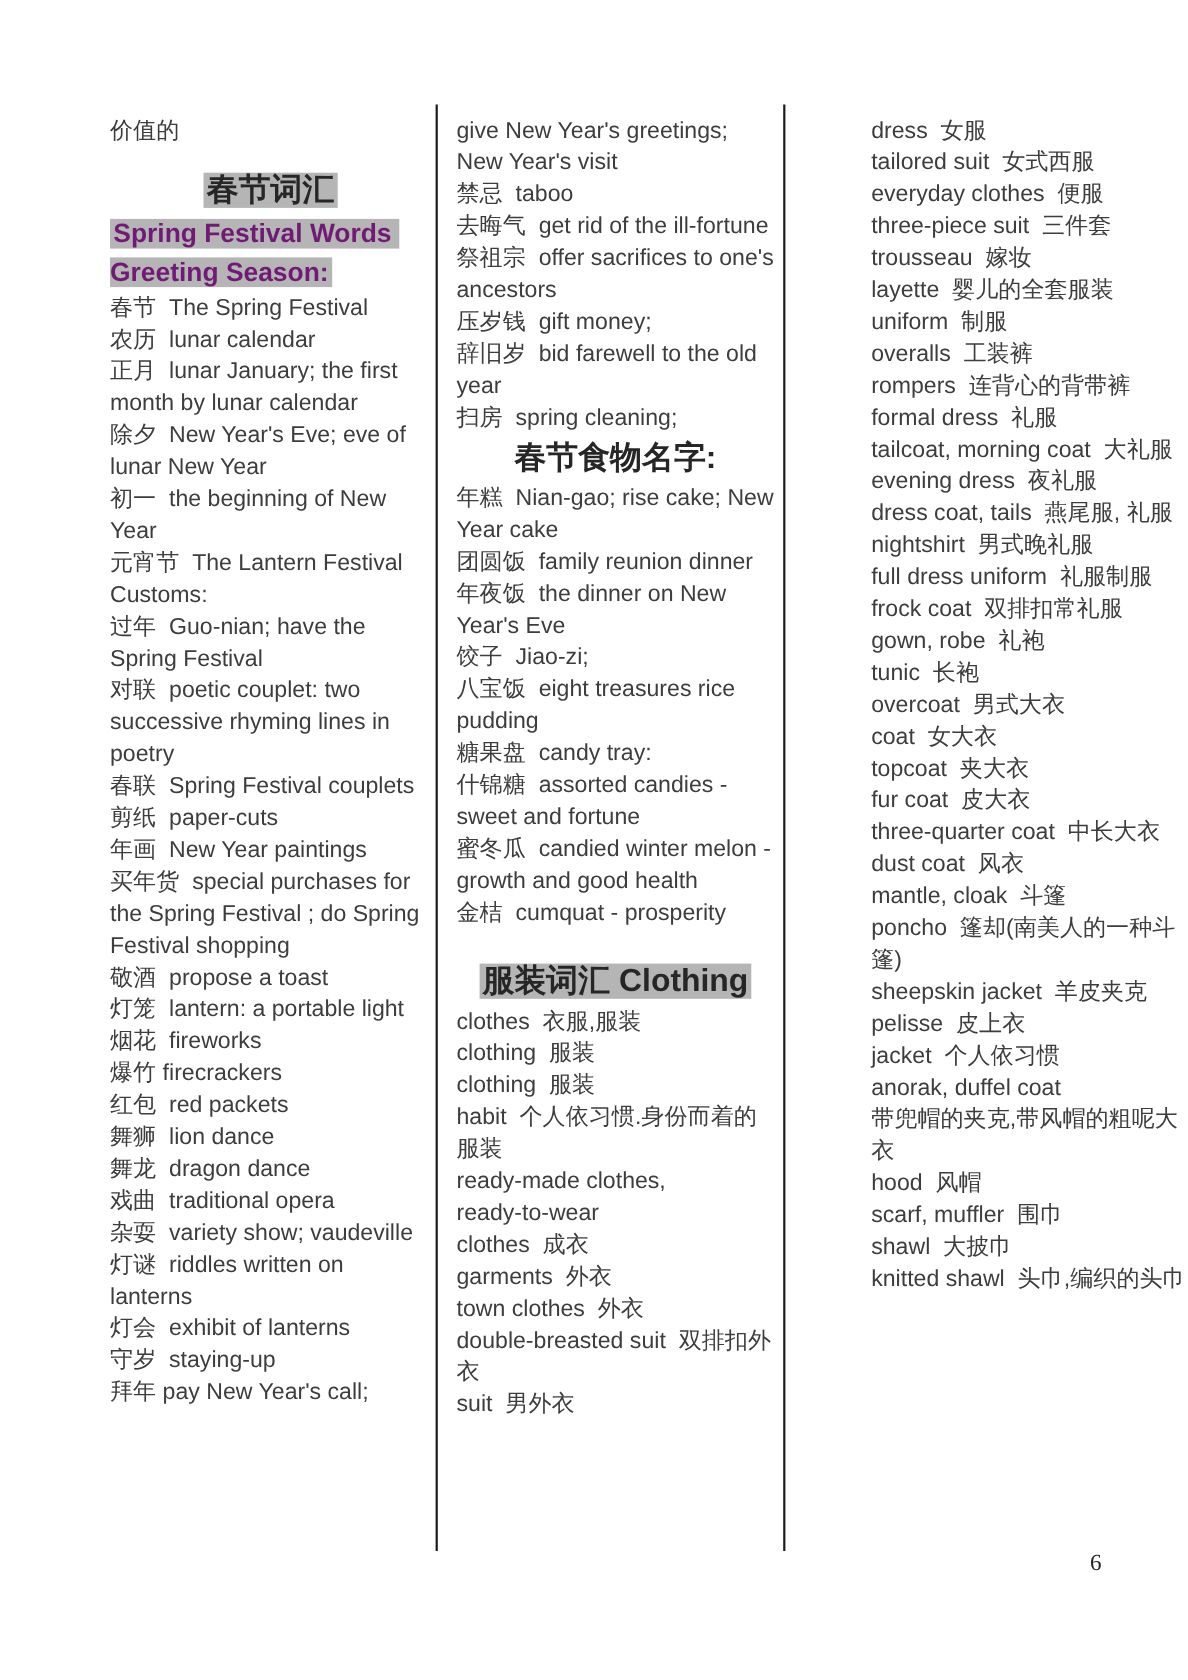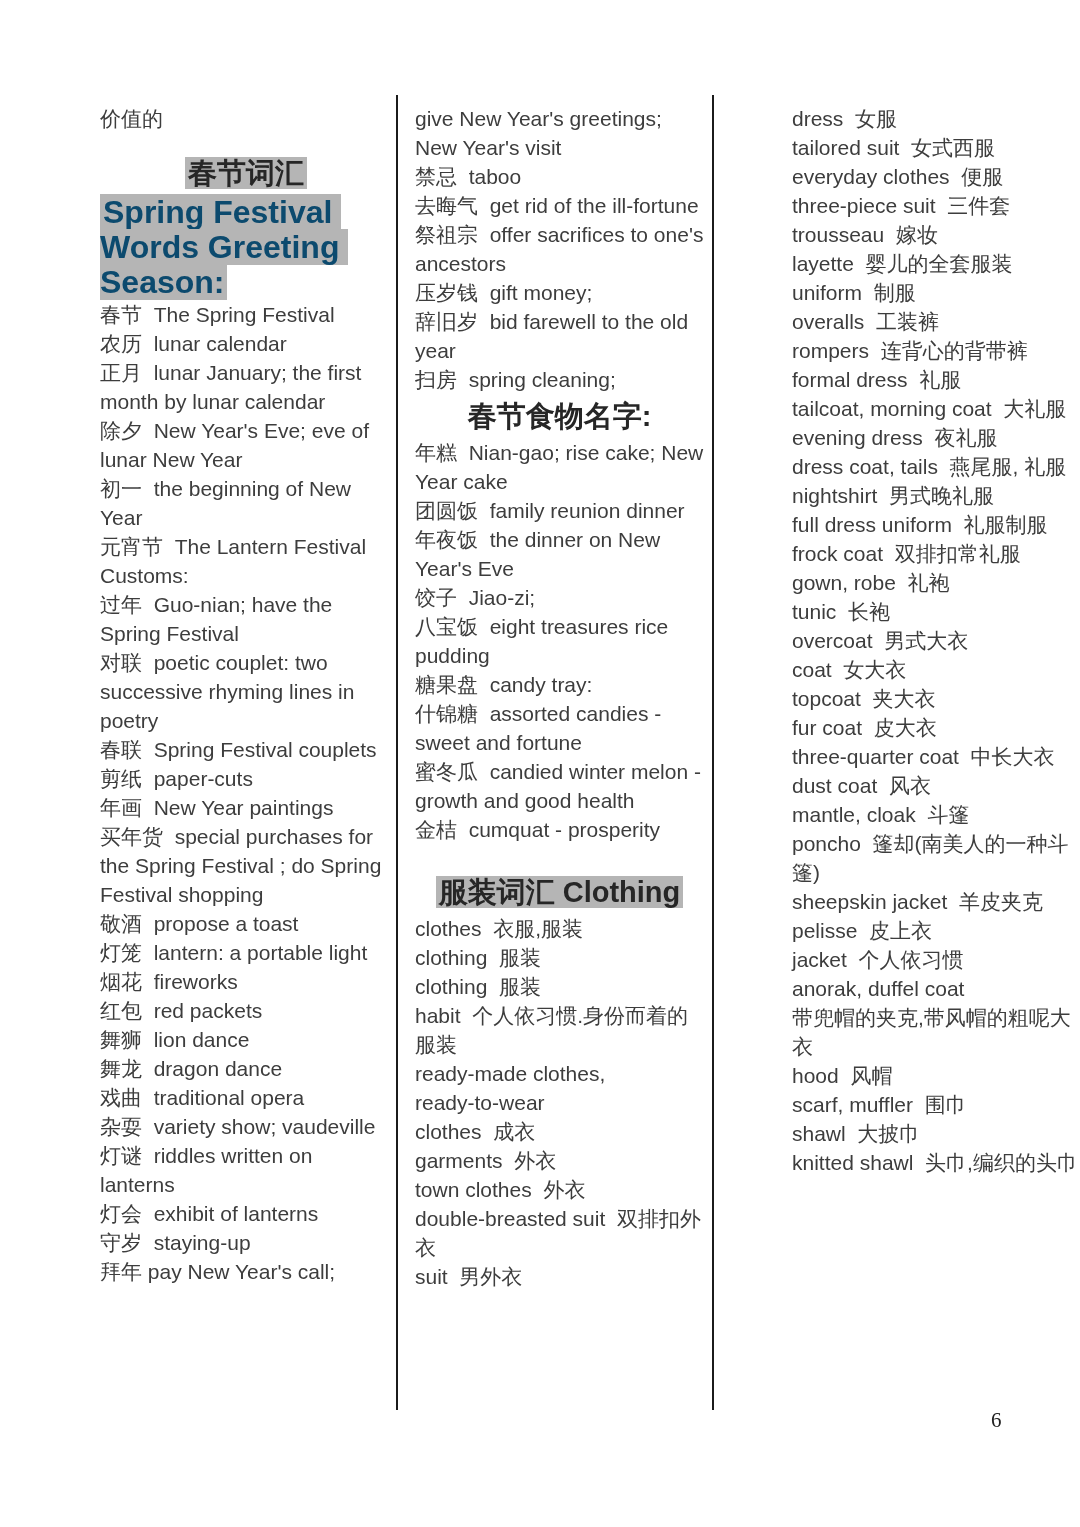--- a/index.html
+++ b/index.html
@@ -26,22 +26,22 @@
     font-size:21px; line-height:29px;
     white-space:pre-wrap;
     word-break:break-word;
   }
   .h1 {
     font-size:29px; line-height:42px;
     font-weight:700; text-align:center;
     color:#262626; margin:1px 0;
   }
   .h2 {
-    font-size:32px; line-height:35px;
-    font-weight:700; color:#0c4a6e;
+    font-size:24px; line-height:35px;
+    font-weight:700; color:#701a75;
     white-space:pre-wrap;
   }
   .hl { background:#b5b5b5; padding:0 3px;text-align:right; }
   .spacer { width:100%; }
   .pageno {
     position:absolute; left:991px; top:1408px;
     font-family:"Liberation Serif", serif;
     font-size:21px; color:#222222;
   }
 </style>
@@ -62,20 +62,21 @@
       <div class="entry">元宵节  The Lantern Festival Customs:</div>
       <div class="entry">过年  Guo-nian; have the Spring Festival</div>
       <div class="entry">对联  poetic couplet: two successive rhyming lines in poetry</div>
       <div class="entry">春联  Spring Festival couplets</div>
       <div class="entry">剪纸  paper-cuts</div>
       <div class="entry">年画  New Year paintings</div>
       <div class="entry">买年货  special purchases for the Spring Festival ; do Spring Festival shopping</div>
       <div class="entry">敬酒  propose a toast</div>
       <div class="entry">灯笼  lantern: a portable light</div>
       <div class="entry">烟花  fireworks</div>
+      <div class="entry">爆竹 firecrackers</div>
       <div class="entry">红包  red packets</div>
       <div class="entry">舞狮  lion dance</div>
       <div class="entry">舞龙  dragon dance</div>
       <div class="entry">戏曲  traditional opera</div>
       <div class="entry">杂耍  variety show; vaudeville</div>
       <div class="entry">灯谜  riddles written on lanterns</div>
       <div class="entry">灯会  exhibit of lanterns</div>
       <div class="entry">守岁  staying-up</div>
       <div class="entry">拜年 pay New Year's call;</div>
     </div>

